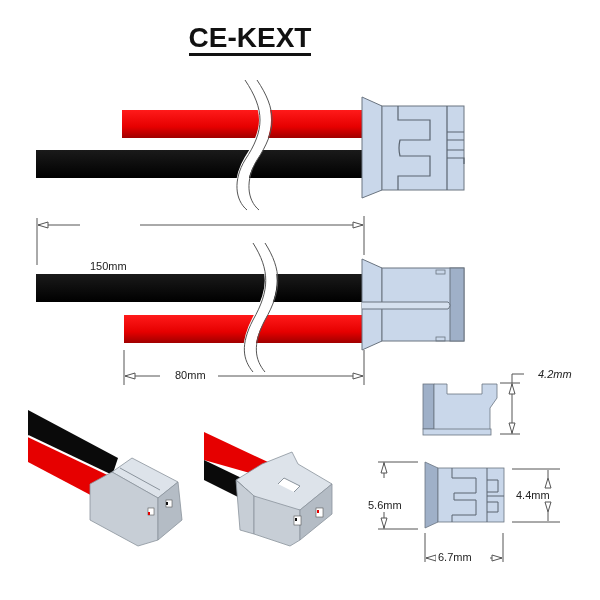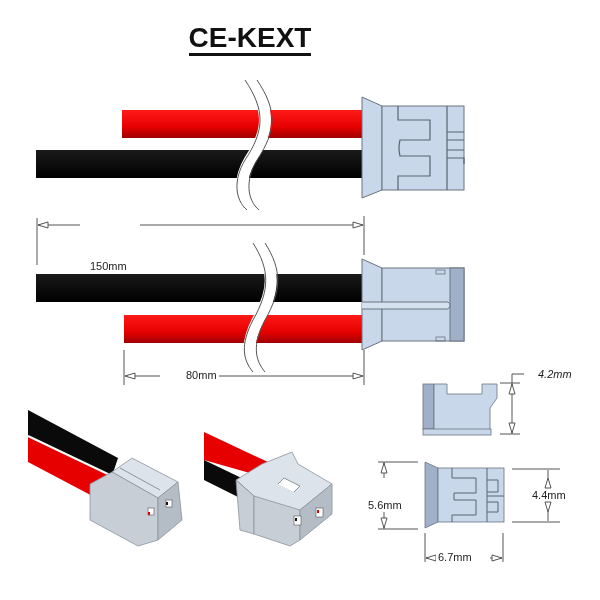--- a/index.html
+++ b/index.html
@@ -140,17 +140,17 @@
     <polygon points="300,510 332,484 332,514 300,540" fill="#b4bcc5" stroke="#8a939c" stroke-width="0.8"></polygon>
     <path d="M278,484 L284,478 L300,486 L294,492" fill="#fff" stroke="#8a939c"></path>
     <rect x="294" y="516" width="7" height="9" fill="#fff" stroke="#555" stroke-width="0.6"></rect>
     <rect x="316" y="508" width="7" height="9" fill="#fff" stroke="#555" stroke-width="0.6"></rect>
     <rect x="295" y="518" width="2" height="3" fill="#111"></rect>
     <rect x="317" y="510" width="2" height="3" fill="#e60000"></rect>
   </g>
 </svg>
 
 <div class="label" style="left:88px; top:218px;margin-top:42px;">150mm</div>
-<div class="label" style="left:184px; top:369px;">80mm</div>
+<div class="label" style="left:173px; top:369px;">80mm</div>
 <div class="label" style="left:536px; top:368px;font-style:italic;">4.2mm</div>
 <div class="label" style="left:366px; top:499px;">5.6mm</div>
-<div class="label" style="left:530px; top:489px;text-align:right;">4.4mm</div>
+<div class="label" style="left:514px; top:489px;text-align:right;">4.4mm</div>
 <div class="label" style="left:436px; top:551px;">6.7mm</div>
 
 </body></html>

